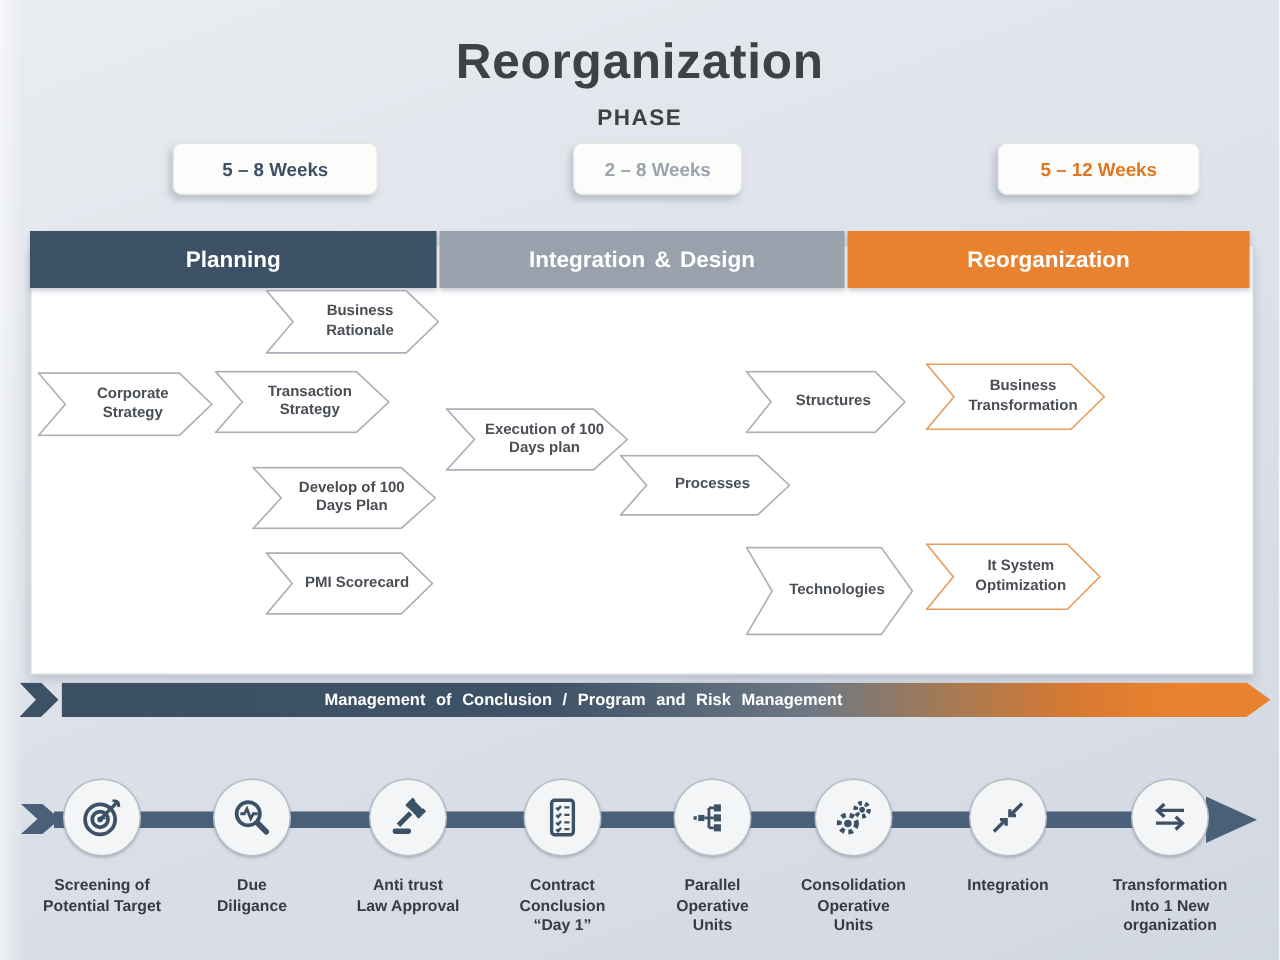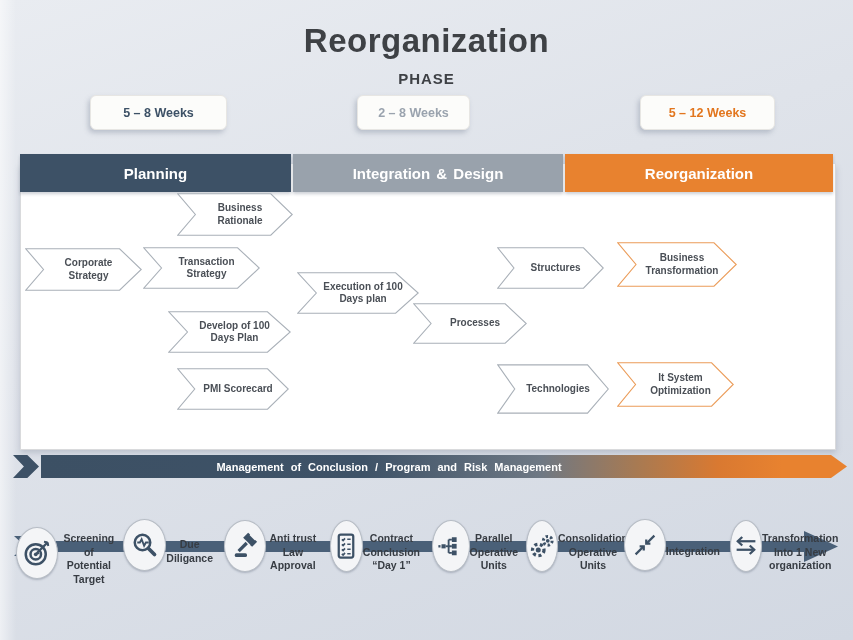--- a/index.html
+++ b/index.html
@@ -20,21 +20,21 @@
   .subtitle{
     position:absolute;left:0;right:0;top:70px;text-align:center;
     font-size:15px;font-weight:bold;color:#3e4145;letter-spacing:1px;
   }
   
   .badge{
     position:absolute;top:95px;height:33px;border-radius:6px;
     background:#fcfcfa;border:1px solid #e7e6e3;
     box-shadow:-2px 3px 5px rgba(110,120,140,.35);
     display:flex;align-items:center;justify-content:center;
-    font-size:12.5px;font-weight:bold;
+    font-size:12.5px;font-weight:bold;margin-left:25px;
   }
   .badge-1{left:90px;width:135px;color:#3d5166;}
   .badge-2{left:357px;width:111px;color:#9aa3ae;}
   .badge-3{left:640px;width:133px;color:#e2761e;}
   
   .bar{
     position:absolute;top:126px;height:38px;
     display:flex;align-items:center;justify-content:center;
     font-size:15px;font-weight:bold;color:#ffffff;word-spacing:2px;
     box-shadow:0 2px 3px rgba(90,100,120,.3);
@@ -78,21 +78,21 @@
   
   .tl-start{
     position:absolute;left:14px;top:536px;width:26px;height:20px;background:#4a6078;
     clip-path:polygon(0 0,55% 0,100% 50%,55% 100%,0 100%,42% 50%);
   }
   .tl-line{position:absolute;left:36px;top:541px;width:772px;height:11px;background:#4a6078;}
   .tl-arrowhead{
     position:absolute;left:804px;top:531px;width:34px;height:31px;background:#4a6078;
     clip-path:polygon(0 0,100% 50%,0 100%);
   }
-  .ms{position:absolute;top:519px;display:flex;flex-direction:row;align-items:center;}
+  .ms{position:absolute;top:519px;display:flex;flex-direction:column;align-items:center;}
   .ms-circle{
     width:52px;height:52px;border-radius:50%;background:#f4f5f7;
     border:1.5px solid #b7bdc5;box-sizing:border-box;
     display:flex;align-items:center;justify-content:center;
     box-shadow:0 1px 2px rgba(100,110,130,.4);
   }
   .ms-icon{width:30px;height:30px;}
   .ms-label{
     margin-top:13px;font-size:10.5px;font-weight:bold;color:#373c43;
     text-align:center;line-height:1.3;white-space:pre-line;
@@ -174,21 +174,21 @@
         <path d="M0.8,0.8 H97 L119.2,22 L97,43.2 H0.8 L19,22 Z"></path>
       </svg>
     <span class="chev-label">Processes</span>
   </div>
   <div class="chev" style="left:497px;top:247px;width:107px;height:42px">
     <svg viewBox="0 0 120 44" preserveAspectRatio="none">
         <path d="M0.8,0.8 H97 L119.2,22 L97,43.2 H0.8 L19,22 Z"></path>
       </svg>
     <span class="chev-label">Structures</span>
   </div>
-  <div class="chev" style="left:497px;top:364px;width:112px;height:50px">
+  <div class="chev" style="left:497px;top:364px;width:112px;height:60px">
     <svg viewBox="0 0 120 44" preserveAspectRatio="none">
         <path d="M0.8,0.8 H97 L119.2,22 L97,43.2 H0.8 L19,22 Z"></path>
       </svg>
     <span class="chev-label">Technologies</span>
   </div>
   <div class="chev orange" style="left:617px;top:242px;width:120px;height:45px">
     <svg viewBox="0 0 120 44" preserveAspectRatio="none">
         <path d="M0.8,0.8 H97 L119.2,22 L97,43.2 H0.8 L19,22 Z"></path>
       </svg>
     <span class="chev-label">Business

